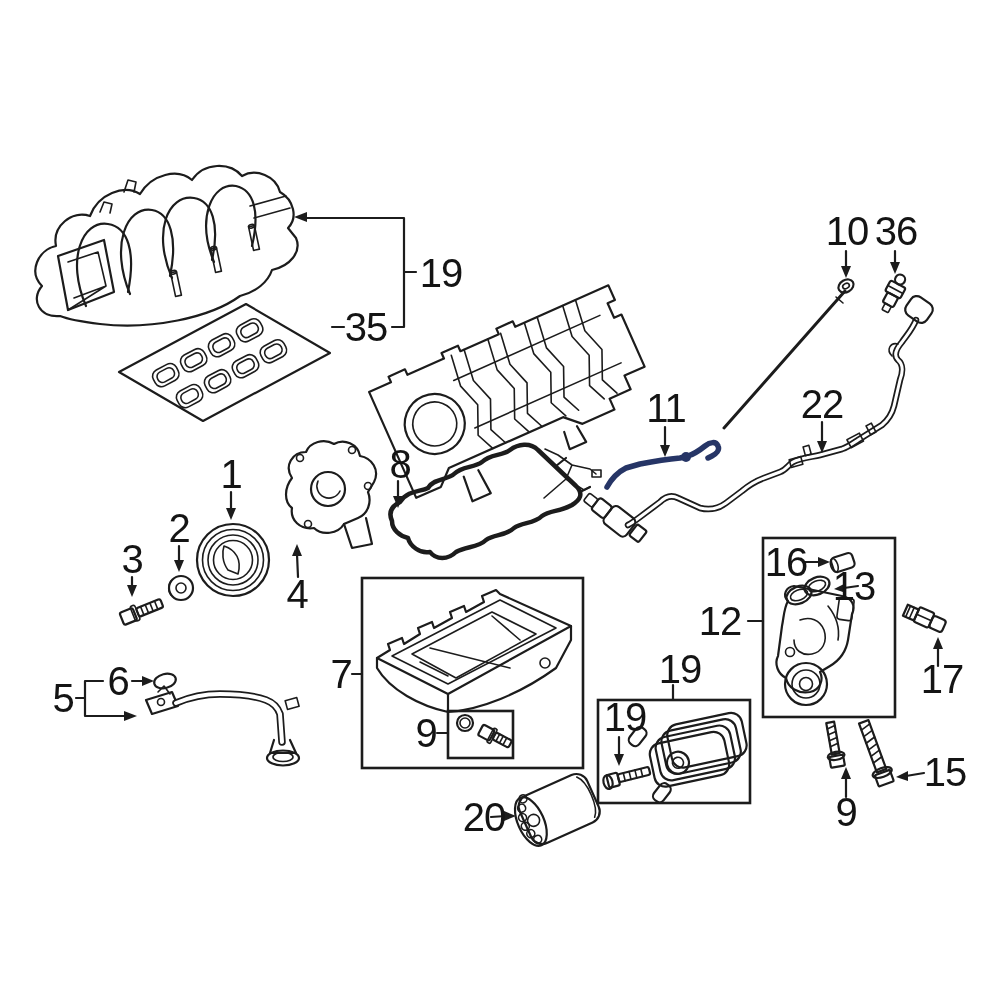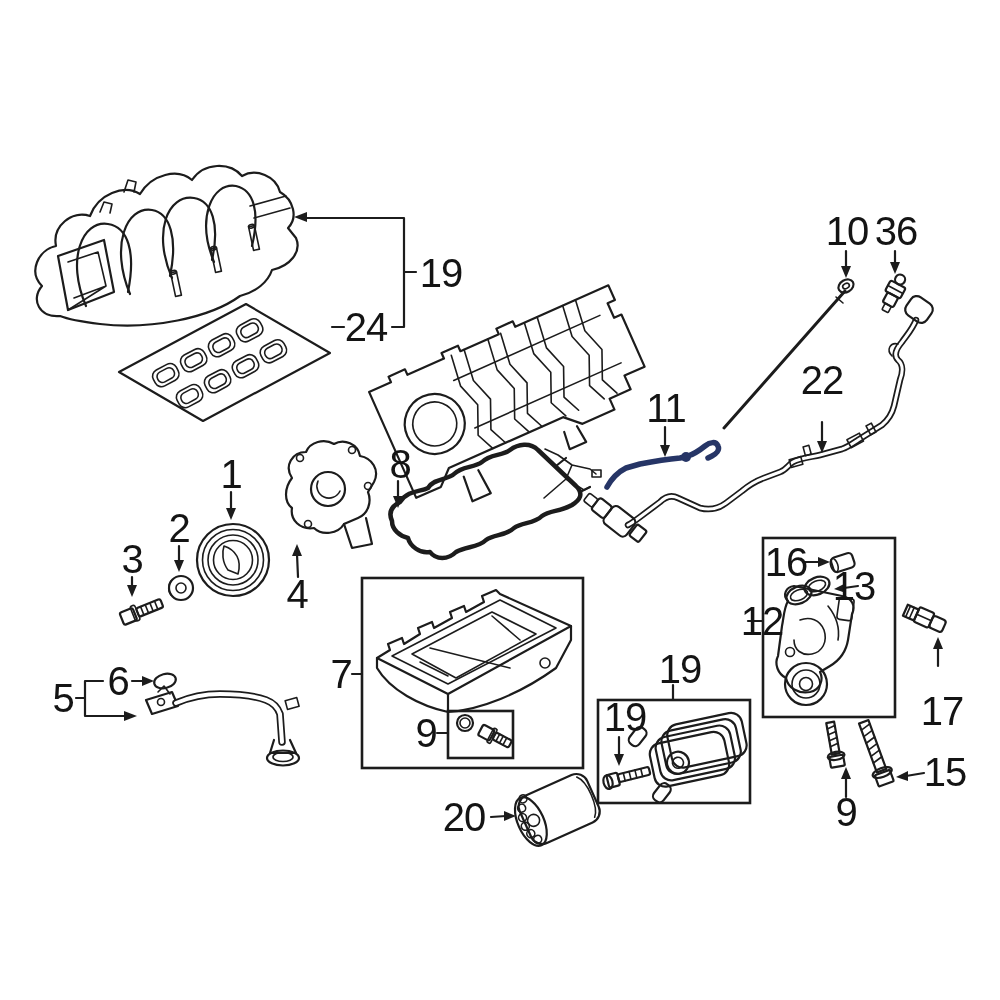--- a/index.html
+++ b/index.html
@@ -390,27 +390,27 @@
 <div class="callout" style="left:179px;top:528px">2</div>
 <div class="callout" style="left:132px;top:559px">3</div>
 <div class="callout" style="left:297px;top:594px">4</div>
 <div class="callout" style="left:63px;top:698px">5</div>
 <div class="callout" style="left:118px;top:681px">6</div>
 <div class="callout" style="left:341px;top:674px">7</div>
 <div class="callout" style="left:400px;top:464px">8</div>
 <div class="callout" style="left:426px;top:733px">9</div>
 <div class="callout" style="left:847px;top:231px">10</div>
 <div class="callout" style="left:666px;top:408px">11</div>
-<div class="callout" style="left:762px;top:621px">12</div>
+<div class="callout" style="left:720px;top:621px">12</div>
 <div class="callout" style="left:854px;top:586px">13</div>
 <div class="callout" style="left:846px;top:812px">9</div>
 <div class="callout" style="left:945px;top:772px">15</div>
 <div class="callout" style="left:786px;top:562px">16</div>
-<div class="callout" style="left:942px;top:711px">17</div>
+<div class="callout" style="left:942px;top:679px">17</div>
 <div class="callout" style="left:680px;top:669px">19</div>
 <div class="callout" style="left:625px;top:717px">19</div>
-<div class="callout" style="left:464px;top:817px">20</div>
+<div class="callout" style="left:484px;top:817px">20</div>
 <div class="callout" style="left:896px;top:231px">36</div>
-<div class="callout" style="left:822px;top:380px">22</div>
+<div class="callout" style="left:822px;top:404px">22</div>
 <div class="callout" style="left:441px;top:273px">19</div>
-<div class="callout" style="left:366px;top:327px">24</div>
+<div class="callout" style="left:366px;top:327px">35</div>
 
 </div>
 
 </body></html>

